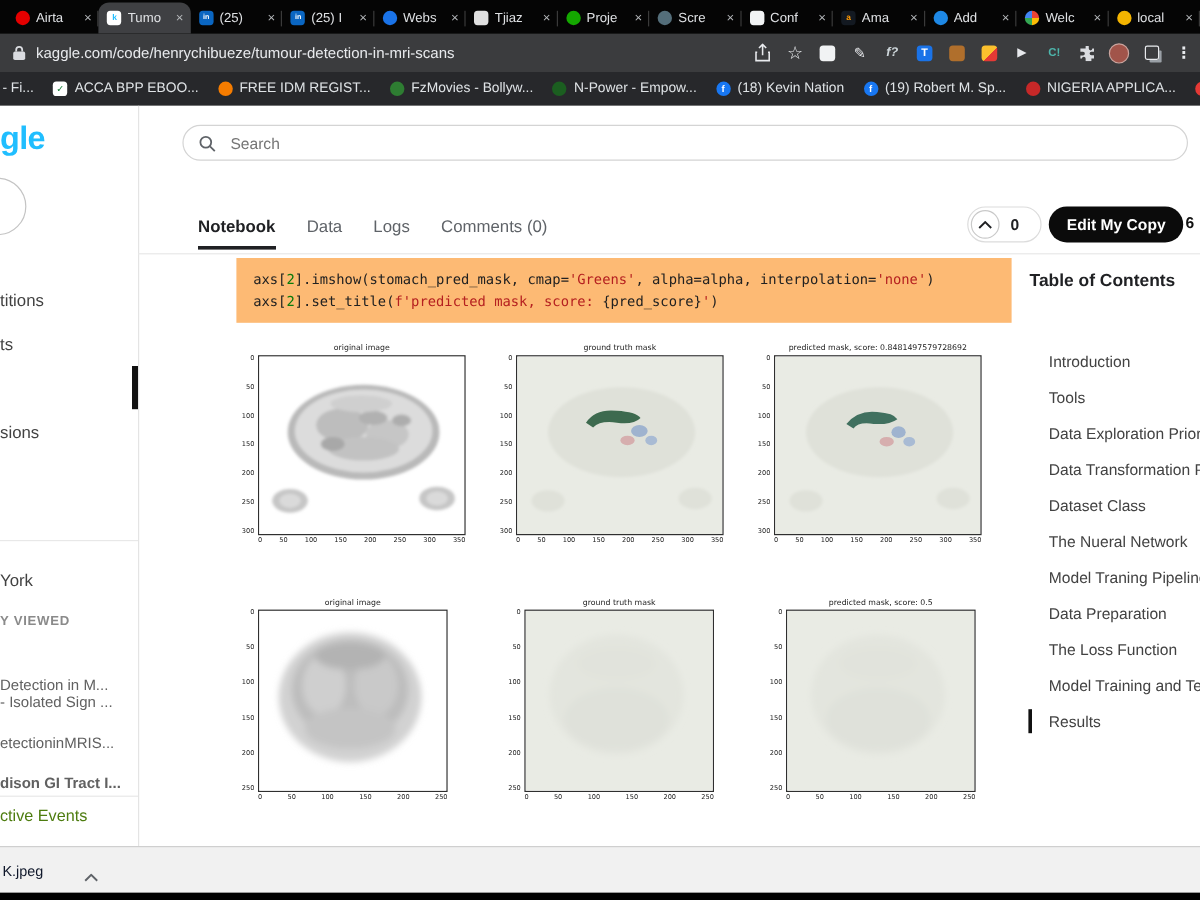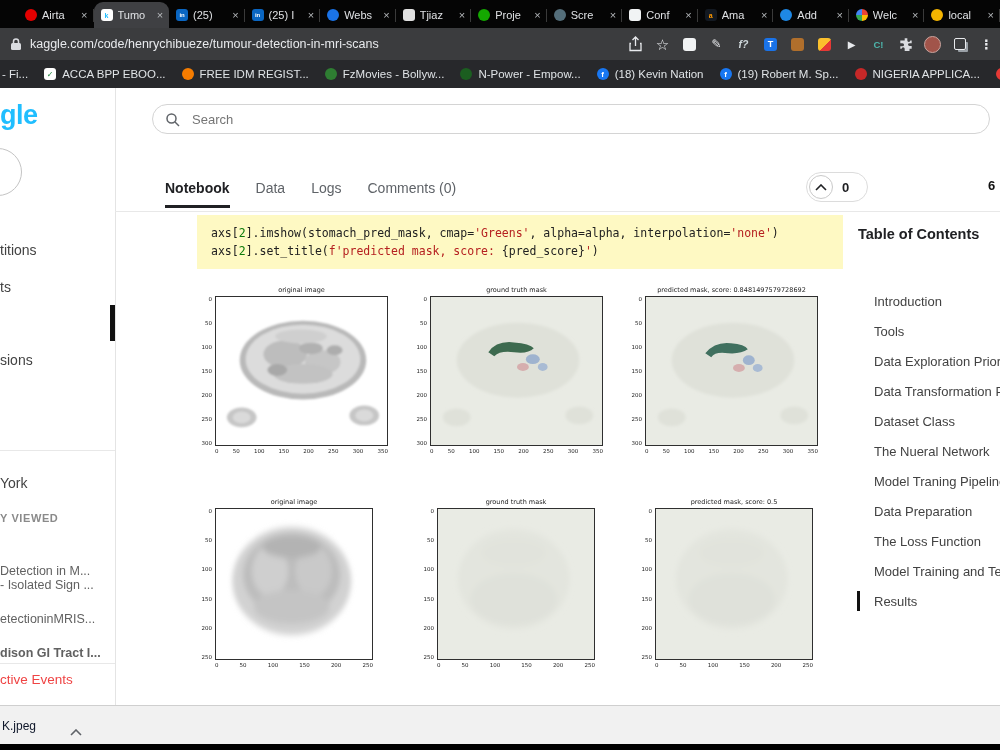--- a/index.html
+++ b/index.html
@@ -1,21 +1,21 @@
 <!DOCTYPE html>
 <html><head>
 <meta charset="utf-8">
 <style>
   html,body{margin:0;padding:0;}
   body{width:1000px;height:750px;position:relative;overflow:hidden;background:#000;
        font-family:"Liberation Sans","DejaVu Sans",sans-serif;}
 
   
   .tabstrip{position:absolute;top:0;left:0;width:1000px;height:28px;background:#050505;
-            display:flex;align-items:flex-end;padding-left:18px;box-sizing:border-box;}
+            display:flex;align-items:flex-end;padding-left:6px;box-sizing:border-box;}
   .tab{flex:1 1 0;height:26px;display:flex;align-items:center;padding:0 4px 0 7px;gap:5px;
        min-width:0;border-radius:9px 9px 0 0;position:relative;}
   .tab:not(.active)::after{content:"";position:absolute;right:0;top:7px;height:13px;width:1px;background:#3a3a3a;}
   .tab.active{background:#3f4043;}
   .tab .fav{width:12px;height:12px;border-radius:3px;flex:0 0 auto;display:flex;align-items:center;
             justify-content:center;font-size:7px;font-weight:bold;color:#fff;overflow:hidden;}
   .tab .lbl{flex:1;color:#dfe1e4;font-size:11px;white-space:nowrap;overflow:hidden;}
   .tab .cls{color:#b7babd;font-size:11px;flex:0 0 auto;padding:0 2px;}
 
   .toolbar{position:absolute;top:28px;left:0;width:1000px;height:32px;background:#3b3c3e;
@@ -32,21 +32,21 @@
             justify-content:center;font-size:8px;color:#fff;font-weight:bold;flex:0 0 auto;}
 
   
   .page{position:absolute;top:88px;left:0;width:1000px;height:617px;background:#fff;overflow:hidden;}
   .sidebar-border{position:absolute;left:115px;top:0;width:1px;height:617px;background:#e4e4e4;}
   .logo{position:absolute;left:0;top:12px;color:#20beff;font-size:27px;font-weight:700;letter-spacing:-0.5px;}
   .create-circle{position:absolute;left:-26px;top:60px;width:46px;height:46px;border:1.5px solid #c4c4c4;border-radius:50%;}
   .snav{position:absolute;left:0;font-size:14px;color:#424242;white-space:nowrap;}
   .snav.small{font-size:11px;color:#8a8a8a;letter-spacing:0.6px;font-weight:bold;}
   .snav.recent{font-size:12.5px;color:#616161;}
-  .snav.footer{font-size:13.5px;color:#ef4444;}
+  .snav.footer{font-size:13.5px;color:#4d7c0f;}
   .active-bar{position:absolute;left:110px;top:217px;width:5px;height:36px;background:#111;}
   .sidebar-divider{position:absolute;left:0;width:115px;height:1px;background:#e8e8e8;}
 
   .search{position:absolute;left:152px;top:16px;width:838px;height:30px;border:1px solid #d4d4d4;
           border-radius:16px;display:flex;align-items:center;background:#fff;box-sizing:border-box;}
   .mag{margin-left:12px;display:flex;align-items:center;}
   .search input{border:none;outline:none;font-size:13px;color:#333;margin-left:10px;width:740px;background:transparent;}
   .search input::placeholder{color:#757575;}
 
   .nb-title{position:absolute;left:152px;top:54px;font-size:20px;font-weight:700;color:#202124;}
@@ -57,21 +57,21 @@
   .upvote{position:absolute;left:806px;top:84px;width:62px;height:30px;border:1px solid #dcdcdc;
           border-radius:16px;display:flex;align-items:center;box-sizing:border-box;background:#fff;}
   .upvote .circ{width:24px;height:24px;border:1px solid #c9c9c9;border-radius:50%;margin-left:2px;
                 display:flex;align-items:center;justify-content:center;box-sizing:border-box;}
   .upvote .cnt{font-size:13px;font-weight:700;color:#202124;margin-left:9px;}
   .editbtn{position:absolute;left:874px;top:84px;height:30px;background:#0b0b0b;color:#fff;border-radius:16px;
            display:flex;align-items:center;padding:0 15px;font-size:13px;font-weight:700;}
   .sidecount{position:absolute;left:988px;top:90px;font-size:13px;font-weight:700;color:#111;}
   .hdiv{position:absolute;left:115px;top:123px;width:885px;height:1px;background:#e8e8e8;}
 
-  .codecell{position:absolute;left:197px;top:127px;width:646px;height:54px;background:#fef9c3;
+  .codecell{position:absolute;left:197px;top:127px;width:646px;height:54px;background:#fdba74;
             box-sizing:border-box;padding:9px 14px;font-family:"DejaVu Sans Mono","Liberation Mono",monospace;
             font-size:11.5px;line-height:18px;white-space:pre;overflow:hidden;}
   .tk-p{color:#212121}.tk-num{color:#0a7a0a}.tk-str{color:#b52020}
 
   .figure{position:absolute;}
   .fig-title{font-size:6.5px;color:#1c1c1c;text-align:center;height:10px;font-family:"DejaVu Sans",sans-serif;}
   .fig-mid{display:flex;}
   .fig-yt{width:16px;display:flex;flex-direction:column;justify-content:space-between;align-items:flex-end;
           padding-right:3px;box-sizing:border-box;font-size:5.5px;color:#1c1c1c;line-height:6px;
           font-family:"DejaVu Sans",sans-serif;}
@@ -286,20 +286,21 @@
     </div>
 
   <div class="upvote">
     <span class="circ">
       <svg width="12" height="7" viewBox="0 0 12 7">
           <polyline points="1,6 6,1 11,6" fill="none" stroke="#202124" stroke-width="1.6"></polyline>
         </svg>
     </span>
     <span class="cnt">0</span>
   </div>
+  <div class="editbtn">Edit My Copy</div>
   <div class="sidecount">6</div>
 
   <div class="hdiv"></div>
   <div class="codecell" id="codecell"><div class="codeline"><span class="tk-p">axs[</span><span class="tk-num">2</span><span class="tk-p">].imshow(stomach_pred_mask, cmap=</span><span class="tk-str">'Greens'</span><span class="tk-p">, alpha=alpha, interpolation=</span><span class="tk-str">'none'</span><span class="tk-p">)</span></div><div class="codeline"><span class="tk-p">axs[</span><span class="tk-num">2</span><span class="tk-p">].set_title(</span><span class="tk-str">f'predicted mask, score: </span><span class="tk-p">{pred_score}</span><span class="tk-str">'</span><span class="tk-p">)</span></div></div>
 
   <div class="toc-title">Table of Contents</div>
 <div class="snav" style="top: 154px;">titions</div>
     <div class="snav" style="top: 191px;">ts</div>
     <div class="snav" style="top: 264px;">sions</div>
     <div class="snav recent" style="top: 476px;">Detection in M...</div>

